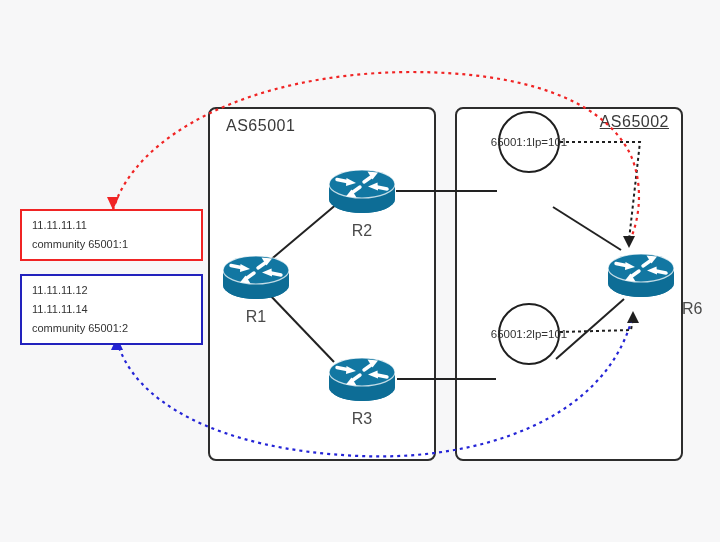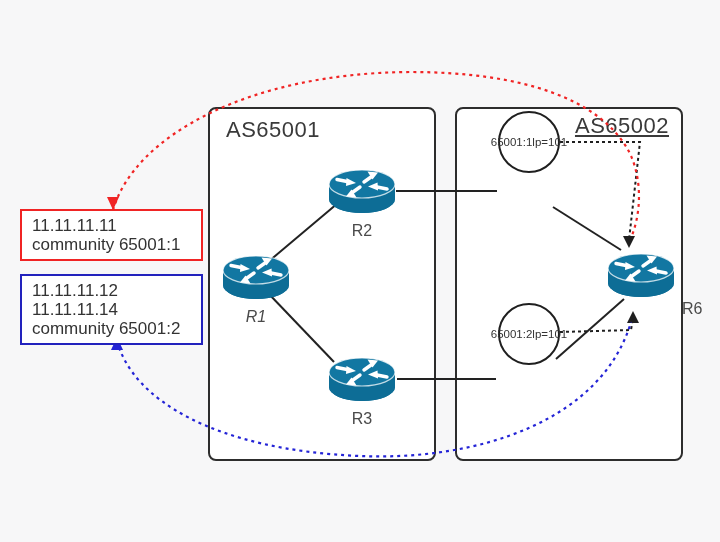--- a/index.html
+++ b/index.html
@@ -17,41 +17,41 @@
     position:absolute;
     width:228px;height:354px;
     background:#ffffff;
     border:2px solid #2d2d2d;
     border-radius:8px;
     box-sizing:border-box;
     z-index:1;
   }
   .as-box .as-label{
     position:absolute;
-    font-size:22px;
+    font-size:16px;
     color:#3a3a3a;
     letter-spacing:.5px;
   }
   #as65001{left:208px;top:107px;}
   #as65001 .as-label{left:16px;top:8px;}
   #as65002{left:455px;top:107px;}
   #as65002 .as-label{right:12px;top:4px;text-decoration:underline;}
 
   svg.overlay{
     position:absolute;left:0;top:0;z-index:2;
     pointer-events:none;
   }
 
   .router{
     position:absolute;z-index:3;width:70px;text-align:center;
   }
   .router .rlabel{
     font-size:16px;color:#4a4a4a;margin-top:2px;
   }
-  #r1{left:221px;top:254px;font-style:italic;}
+  #r1{left:221px;top:254px;}
   #r2{left:327px;top:168px;}
   #r3{left:327px;top:356px;text-align:center;}
   #r4{left:495px;top:166px;}
   #r5{left:495px;top:355px;}
   #r6{left:606px;top:252px;}
   #r6 .rlabel{
     position:absolute;left:76px;top:48px;margin:0;
   }
 
   .policy-circle{
@@ -68,21 +68,21 @@
   }
   #circle-top{left:498px;top:111px;}
   #circle-bottom{left:498px;top:303px;}
 
   .route-box{
     position:absolute;z-index:4;
     width:183px;
     background:#ffffff;
     box-sizing:border-box;
     padding:5px 0 5px 10px;
-    font-size:17px;color:#333;
+    font-size:11px;color:#333;
     line-height:19px;
   }
   #route-box-red{left:20px;top:209px;border:2px solid #f02424;}
   #route-box-blue{left:20px;top:274px;border:2px solid #2222bd;}
 </style>
 </head>
 <body>
 
 <div class="canvas">
 

